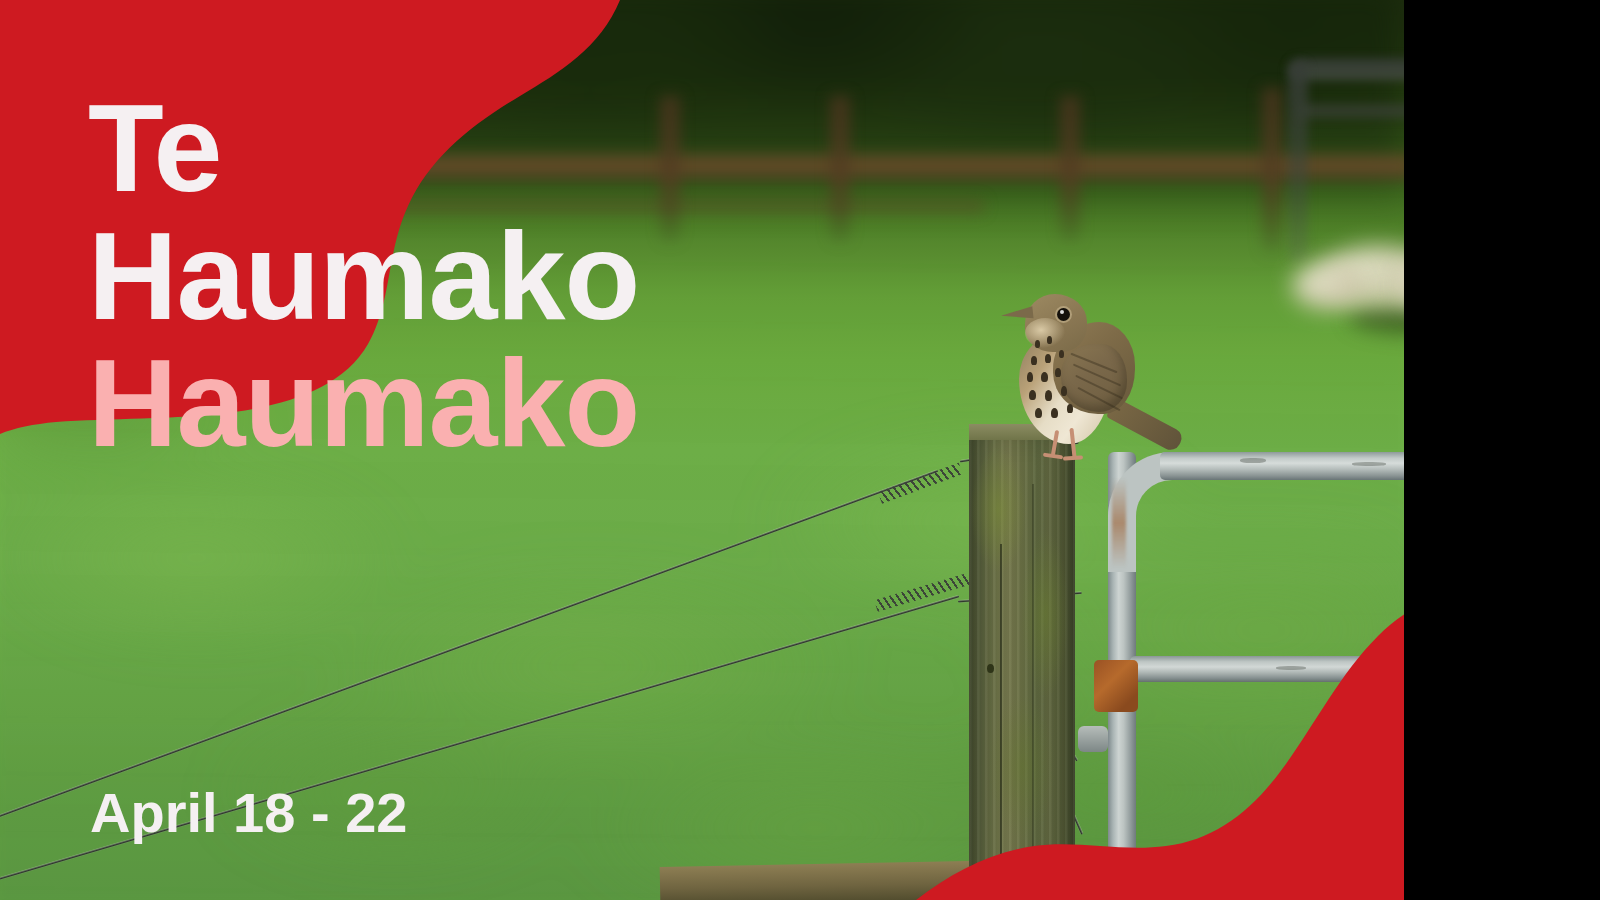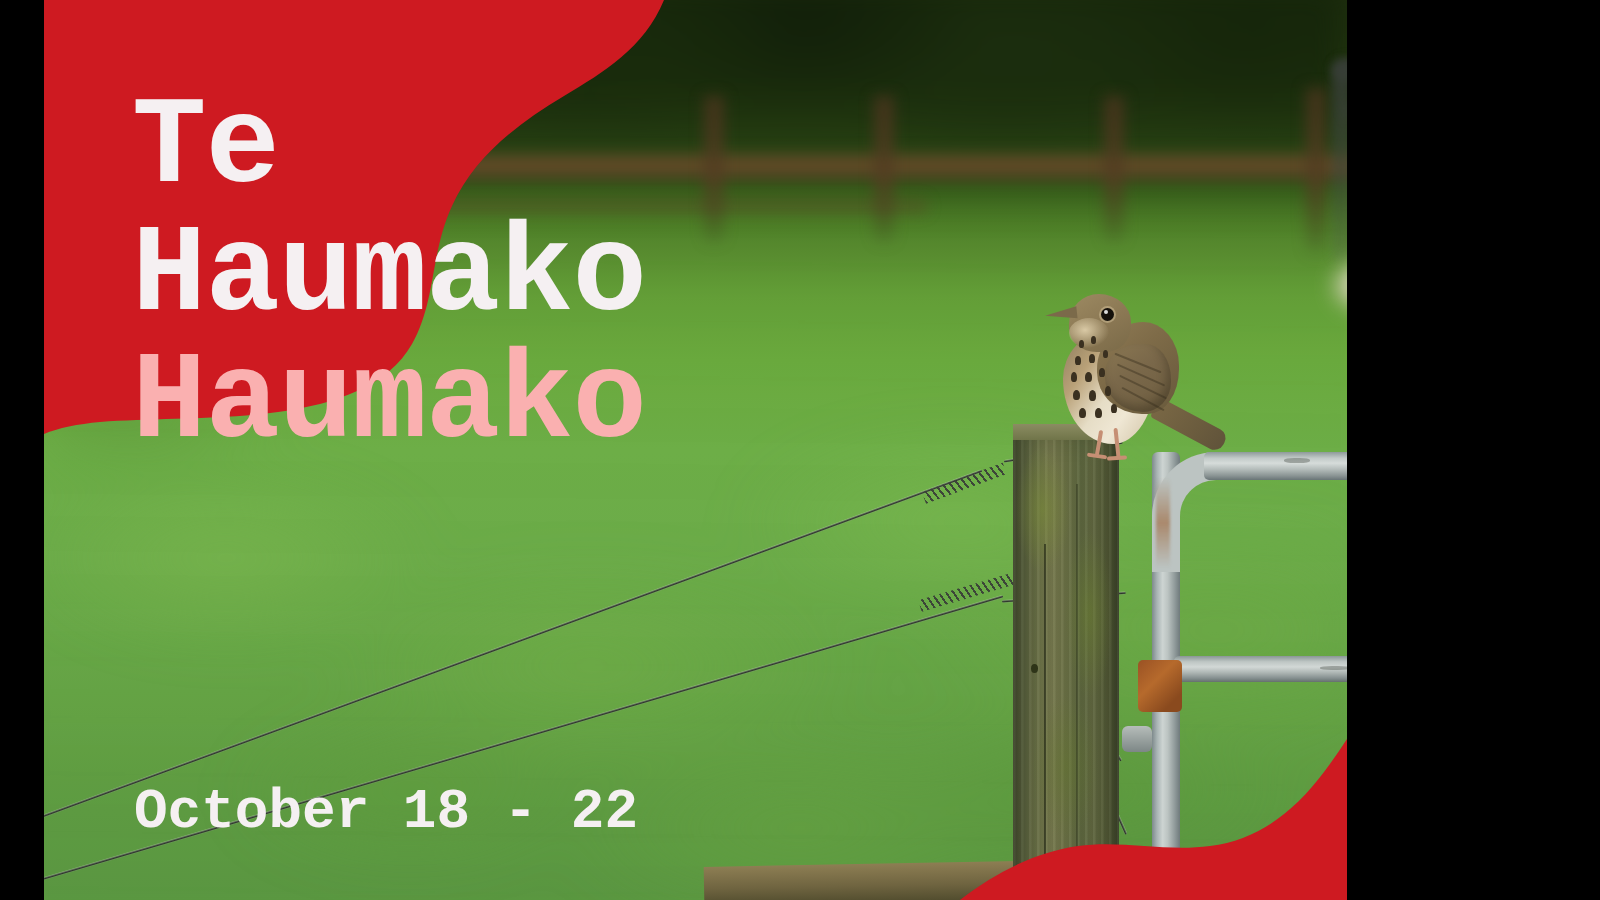--- a/index.html
+++ b/index.html
@@ -2,26 +2,25 @@
 <html><head>
 <meta charset="utf-8">
 <style>
   html, body {
     margin: 0;
     padding: 0;
     background: #000;
   }
   .stage {
     position: relative;
-    width: 1303px;
+    width: 1404px;
     height: 900px;
     overflow: hidden;
-    font-family: Liberation Mono, monospace;
+    font-family: Liberation Sans, sans-serif;
     background: #4e8b2e;
-    margin-left: 44px;
   }
 
   
   .photo {
     position: absolute;
     inset: 0;
     overflow: hidden;
   }
 
   
@@ -585,15 +584,15 @@
              C1418,596 1474,578 1530,582
              C1556,584 1580,590 1600,598 Z"></path>
   </svg>
 
   <div class="title-block">
     <p class="line1">Te</p>
     <p class="line2">Haumako</p>
     <p class="line3">Haumako</p>
   </div>
 
-  <p class="date">October 18 - 22</p>
+  <p class="date">April 18 - 22</p>
 
 </div>
 
 </body></html>

